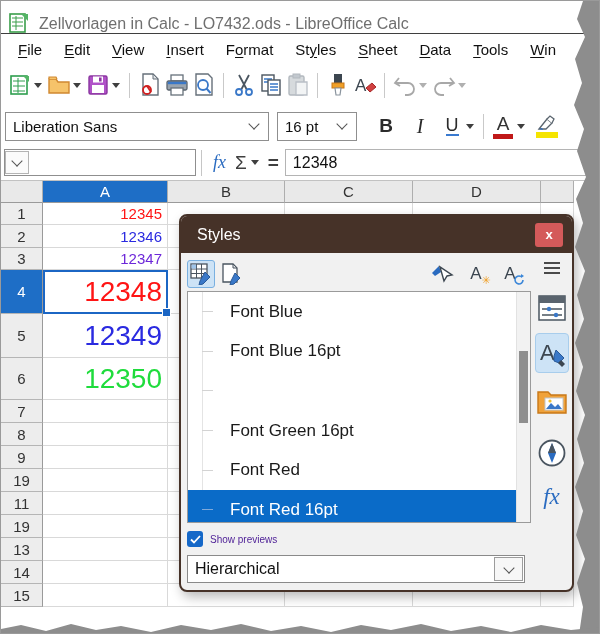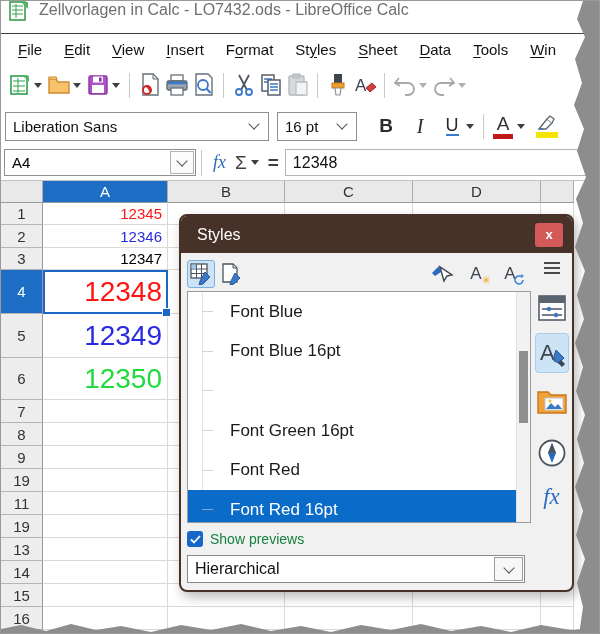--- a/index.html
+++ b/index.html
@@ -1,21 +1,21 @@
 <!DOCTYPE html>
 <html><head>
 <meta charset="utf-8">
 <style>
   html,body{margin:0;padding:0;}
   body{width:600px;height:634px;overflow:hidden;font-family:"Liberation Sans",sans-serif;background:#fff;}
   *{box-sizing:border-box;}
   .window{position:relative;width:600px;height:634px;background:#fff;border:1px solid #9a9a9a;overflow:hidden;}
 
   
-  .titlebar{position:absolute;top:0;left:0;right:0;height:33px;display:flex;align-items:flex-start;gap:10px;padding-left:8px;background:#fff;border-bottom:1px solid #3f3f3f;}
+  .titlebar{position:absolute;top:0;left:0;right:0;height:33px;display:flex;align-items:flex-end;gap:10px;padding-left:8px;background:#fff;border-bottom:1px solid #3f3f3f;}
   .title-text{color:#6f6f6f;font-size:16px;white-space:nowrap;}
 
   
   .menubar{position:absolute;top:34px;left:0;right:0;height:28px;display:flex;align-items:center;padding-left:6px;background:#fff;}
   .menu-item{padding:3px 11px;font-size:15px;color:#101010;cursor:default;}
   .menu-item .u{text-decoration:underline;text-underline-offset:2px;}
 
   
   .toolbar{position:absolute;top:62px;left:0;right:0;height:44px;display:flex;align-items:center;padding-left:5px;background:#fff;}
   .tb-btn{display:flex;align-items:center;justify-content:center;width:27px;height:28px;flex:0 0 auto;}
@@ -85,21 +85,21 @@
   .tree-line{position:absolute;left:14px;top:0;height:198px;width:1px;background:#e4e4e4;}
   .style-item{height:39.6px;display:flex;align-items:center;position:relative;padding-left:42px;font-size:17px;color:#1a1a1a;}
   .style-item .tick{position:absolute;left:14px;width:11px;height:1px;background:#d3d3d3;}
   .style-item.sel{background:#0a6bc8;color:#fff;align-items:center;}
   .style-item.sel .tick{background:#7fa9da;}
   .list-scrollbar{position:absolute;right:0;top:0;bottom:0;width:14px;background:#f2f2f2;border-left:1px solid #e2e2e2;}
   .list-thumb{position:absolute;left:2px;right:2px;top:59px;height:72px;background:#8f8f8f;}
 
   .show-previews{height:22px;display:flex;align-items:center;gap:7px;margin-top:5px;flex:0 0 auto;}
   .checkbox{width:16px;height:16px;background:#1568c8;border-radius:3px;display:flex;align-items:center;justify-content:center;flex:0 0 auto;}
-  .cb-label{font-size:14px;color:#15803d;}
+  .cb-label{font-size:10px;color:#4c1d95;}
   .hier-select{height:28px;border:1px solid #8a8a8a;background:#fff;display:flex;align-items:center;margin-top:5px;margin-right:6px;flex:0 0 auto;}
   .hier-select .val{flex:1;padding-left:7px;font-size:16px;color:#111;}
   .hier-btn{width:29px;height:24px;border:1px solid #9c9c9c;background:#f7f7f7;display:flex;align-items:center;justify-content:center;margin-right:1px;}
   .hier-btn .chev{margin:-3px 0 0 0;}
 
   .dlg-tabstrip{width:41px;display:flex;flex-direction:column;align-items:center;flex:0 0 auto;}
   .tab-btn{display:flex;align-items:center;justify-content:center;}
   .tab-active{width:34px;height:40px;background:#cde3f6;border:1px solid #a8cdec;border-radius:4px;}
   .fx-tab{font-family:"Liberation Serif",serif;font-style:italic;color:#2a6bc0;font-size:23px;}
 
@@ -287,21 +287,20 @@
             <path d="M10 4l3-3 4 3-2 4" fill="#fff" stroke="#5a646e" stroke-width="1.3"></path>
             <path d="M2 14l3-1 1 2z" fill="#2a6bc0"></path>
           </svg>
         <span class="bar"></span>
       </span>
     </span>
   </div>
 
   <div class="formulabar">
     <div class="namebox">
-      <span class="val">A4</span>
       <span class="mini-chevbox">
           <span class="chev"></span>
         </span>
     </div>
     <span class="fb-sep"></span>
     <span class="fx">fx</span>
     <span class="sigma">Σ</span>
     <span class="tri"></span>
     <span class="equals">=</span>
     <div class="fml-input">
@@ -334,21 +333,21 @@
           <span class="v-small" style="color: rgb(42, 42, 224);">12346</span>
         </div>
         <div class="cell" style="width: 117px;"></div>
         <div class="cell" style="width: 128px;"></div>
         <div class="cell" style="width: 128px;"></div>
         <div class="cell" style="width: 33px;"></div>
       </div>
       <div class="grid-row" style="height: 22px;">
         <div class="rowhdr">3</div>
         <div class="cell" style="width: 125px;">
-          <span class="v-small" style="color: #000000;">12347</span>
+          <span class="v-small" style="color: #6d28d9;">12347</span>
         </div>
         <div class="cell" style="width: 117px;"></div>
         <div class="cell" style="width: 128px;"></div>
         <div class="cell" style="width: 128px;"></div>
         <div class="cell" style="width: 33px;"></div>
       </div>
       <div class="grid-row" style="height: 44px;">
         <div class="rowhdr sel">4</div>
         <div class="cell sel" style="width: 125px;">
           <span class="v-large" style="color: rgb(255, 20, 20);">12348</span>
@@ -437,28 +436,20 @@
       <div class="grid-row" style="height: 23px;">
         <div class="rowhdr">14</div>
         <div class="cell" style="width: 125px;"></div>
         <div class="cell" style="width: 117px;"></div>
         <div class="cell" style="width: 128px;"></div>
         <div class="cell" style="width: 128px;"></div>
         <div class="cell" style="width: 33px;"></div>
       </div>
       <div class="grid-row" style="height: 23px;">
         <div class="rowhdr">15</div>
-        <div class="cell" style="width: 125px;"></div>
-        <div class="cell" style="width: 117px;"></div>
-        <div class="cell" style="width: 128px;"></div>
-        <div class="cell" style="width: 128px;"></div>
-        <div class="cell" style="width: 33px;"></div>
-      </div>
-      <div class="grid-row" style="height: 23px;">
-        <div class="rowhdr">16</div>
         <div class="cell" style="width: 125px;"></div>
         <div class="cell" style="width: 117px;"></div>
         <div class="cell" style="width: 128px;"></div>
         <div class="cell" style="width: 128px;"></div>
         <div class="cell" style="width: 33px;"></div>
       </div>
     </div>
 
   <div class="styles-dialog">
     <div class="dlg-titlebar">

